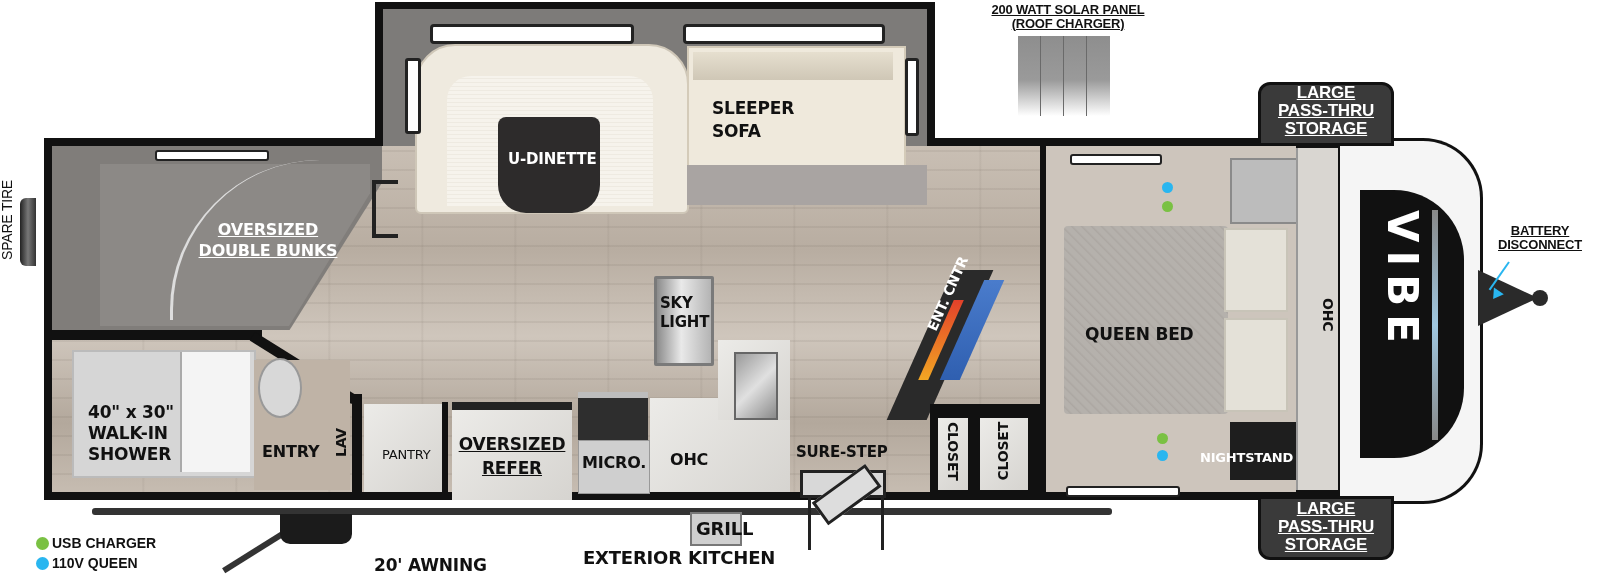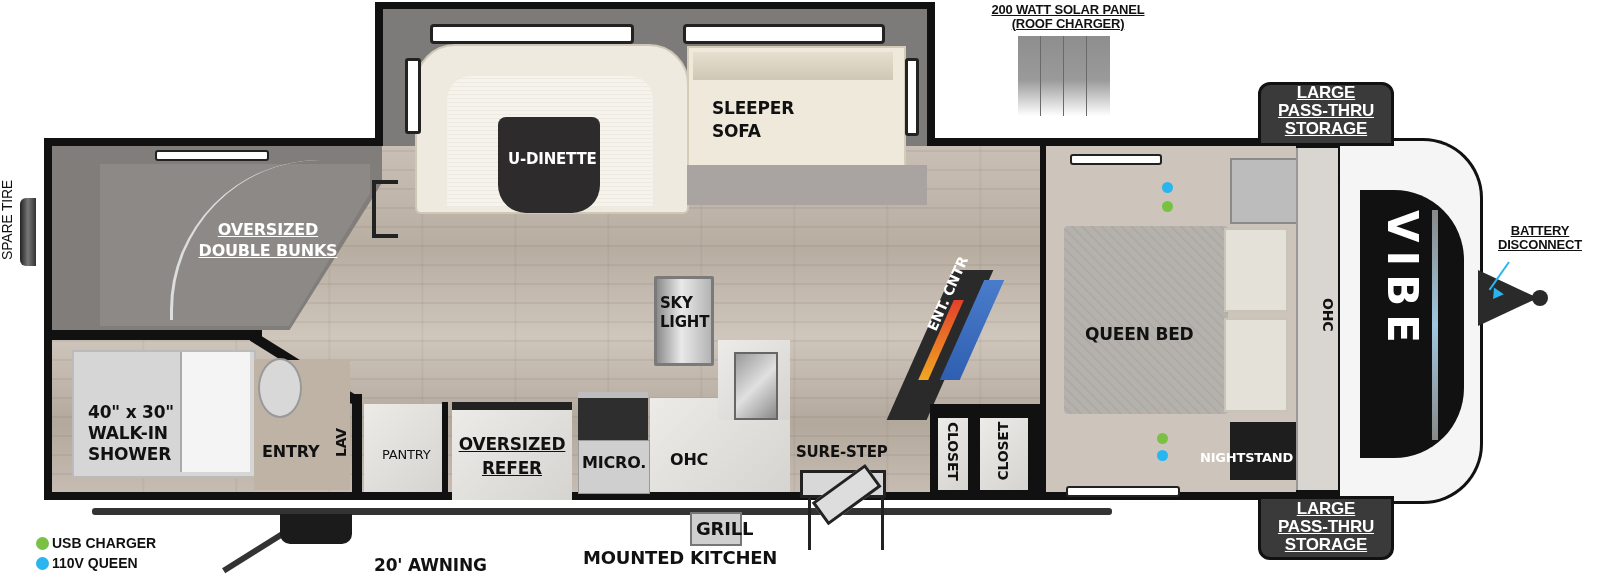--- a/index.html
+++ b/index.html
@@ -169,21 +169,21 @@
   <div>STORAGE</div>
 </div>
 
 <div class="abs" style="left:92px;top:508px;width:1020px;height:7px;background:#333;border-radius:3px;"></div>
 <div class="abs" style="left:210px;top:520px;width:90px;height:6px;background:#333;transform:rotate(-32deg);transform-origin:right;"></div>
 <div class="abs" style="left:280px;top:514px;width:72px;height:30px;background:#1b1b1b;border-radius:0 0 10px 10px;"></div>
 <div class="lbl" style="left:374px;top:517px;font-size:17px;margin-top:40px;">20' AWNING</div>
 
 <div class="abs" style="left:690px;top:512px;width:48px;height:30px;background:#cfcfcf;border:2px solid #777;"></div>
 <div class="lbl" style="left:696px;top:520px;font-size:18px;">GRILL</div>
-<div class="lbl" style="left:583px;top:549px;font-size:18px;">MOUNTED KITCHEN</div>
+<div class="lbl" style="left:583px;top:549px;font-size:18px;">EXTERIOR KITCHEN</div>
 
 <div class="abs" style="left:808px;top:498px;width:70px;height:52px;border-left:3px solid #222;border-right:3px solid #222;"></div>
 <div class="abs" style="left:820px;top:500px;width:60px;height:22px;background:#ddd;border:3px solid #222;transform:rotate(-36deg);transform-origin:left;"></div>
 
 <div class="abs" style="left:36px;top:533px;">
   <div style="display:flex;align-items:center;height:20px;">
     <span style="display:inline-block;width:13px;height:13px;border-radius:50%;background:#7ac143;margin-right:3px;"></span>
     <span class="cond" style="font-size:14px;font-weight:bold;color:#111;">USB CHARGER</span>
   </div>
   <div style="display:flex;align-items:center;height:20px;">

